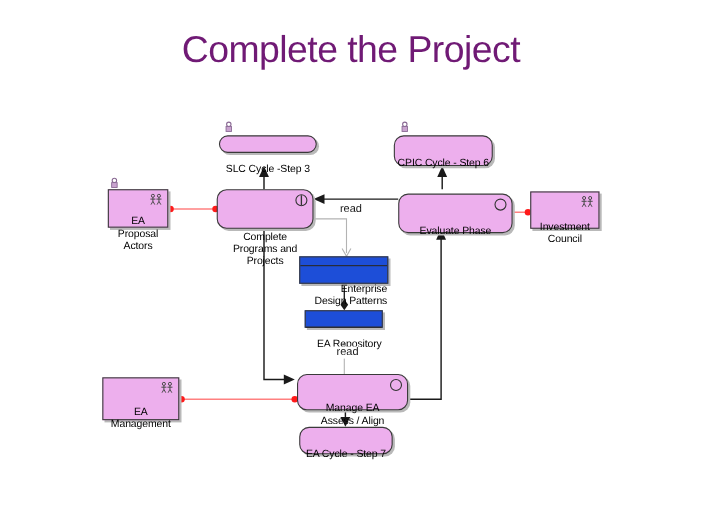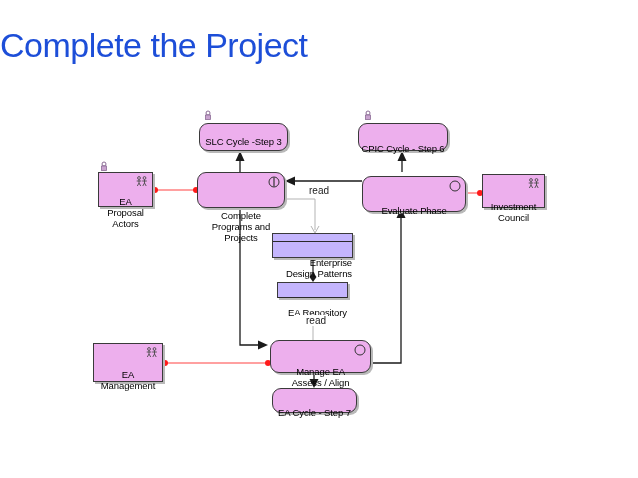--- a/index.html
+++ b/index.html
@@ -1,32 +1,32 @@
 <!DOCTYPE html>
 <html><head>
 <meta charset="utf-8">
 <style>
   html,body{margin:0;padding:0;background:#fff;}
   #stage{
     position:relative;width:638px;height:478px;background:#ffffff;overflow:hidden;
     font-family:"Liberation Sans",sans-serif;
   }
   #title{
-    position:absolute;left:0;top:26px;width:638px;
-    font-size:34px;letter-spacing:-0.5px;color:#1d4ed8;font-weight:500;
+    position:absolute;left:0;top:26px;width:638px;text-align:center;
+    font-size:34px;letter-spacing:-0.5px;color:#701a75;font-weight:500;
   }
   svg.wires{position:absolute;left:0;top:0;z-index:1;}
   .node{
     position:absolute;z-index:2;box-sizing:border-box;
     border:1px solid #3a3a3a;box-shadow:2px 2px 0 #b9b9b9;
     font-size:9.5px;line-height:11px;color:#000;text-align:center;
     white-space:pre-line;letter-spacing:-0.1px;
   }
   .purple{background:#EDAFED;}
-  .green{background:#c4b5fd;text-align:right;}
+  .green{background:#1d4ed8;text-align:right;}
   .rounded{border-radius:9px;}
   .lbl{position:relative;z-index:2;display:block;width:100%;}
   .sep{position:absolute;left:0;right:0;border-top:1px solid #2a2a2a;z-index:1;}
   .corner-icon{position:absolute;top:3px;right:4px;z-index:3;line-height:0;}
   .marker{position:absolute;z-index:2;line-height:0;}
   .edge-label{
     position:absolute;z-index:3;font-size:10px;color:#1a1a1a;background:#fff;
     padding:0 2px;text-align:right;
   }
 </style>
@@ -108,21 +108,21 @@
         <rect x="1.5" y="5" width="5" height="4.5" fill="#c9a3cf" stroke="#8a6a94" stroke-width="0.8"></rect>
       </svg>
   </span>
   <span class="marker" style="left:100px;top:161px">
     <svg width="8" height="11" viewBox="0 0 8 11">
         <circle cx="4" cy="3" r="2" fill="none" stroke="#8a6a94" stroke-width="1"></circle>
         <rect x="1.5" y="5" width="5" height="4.5" fill="#c9a3cf" stroke="#8a6a94" stroke-width="0.8"></rect>
       </svg>
   </span>
 
-  <div class="node purple rounded" style="left:199px;top:123px;width:89px;height:28px;padding-top:1px">
+  <div class="node purple rounded" style="left:199px;top:123px;width:89px;height:16px;padding-top:13px">
     <span class="lbl">SLC Cycle -Step 3</span>
   </div>
 
   <div class="node purple rounded" style="left:358px;top:123px;width:90px;height:28px;padding-top:8px">
     <span class="lbl">CPIC Cycle - Step 6</span>
   </div>
 
   <div class="node purple" style="left:98px;top:172px;width:55px;height:35px;padding-top:1px">
     <span class="corner-icon">
       <svg width="13" height="11" viewBox="0 0 13 11" fill="none" stroke="#4a4a4a" stroke-width="0.9">

